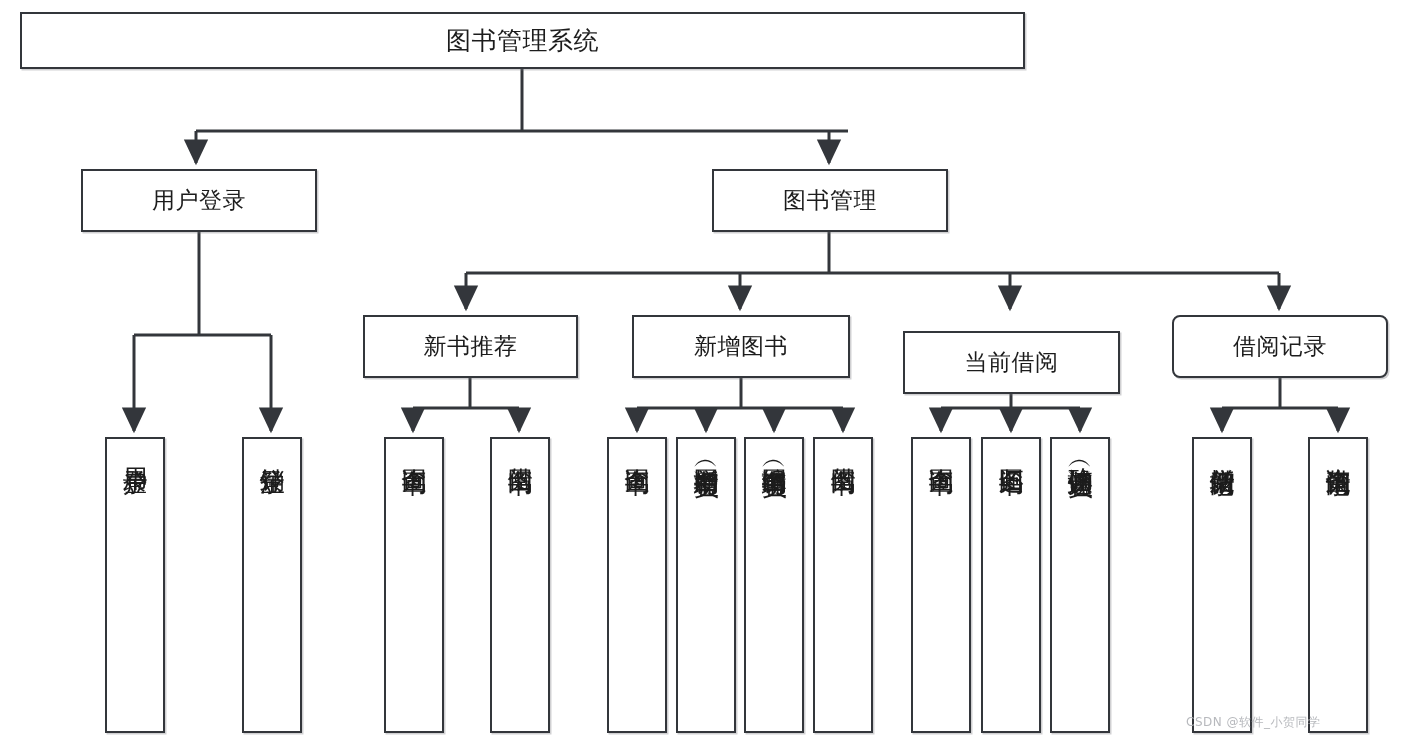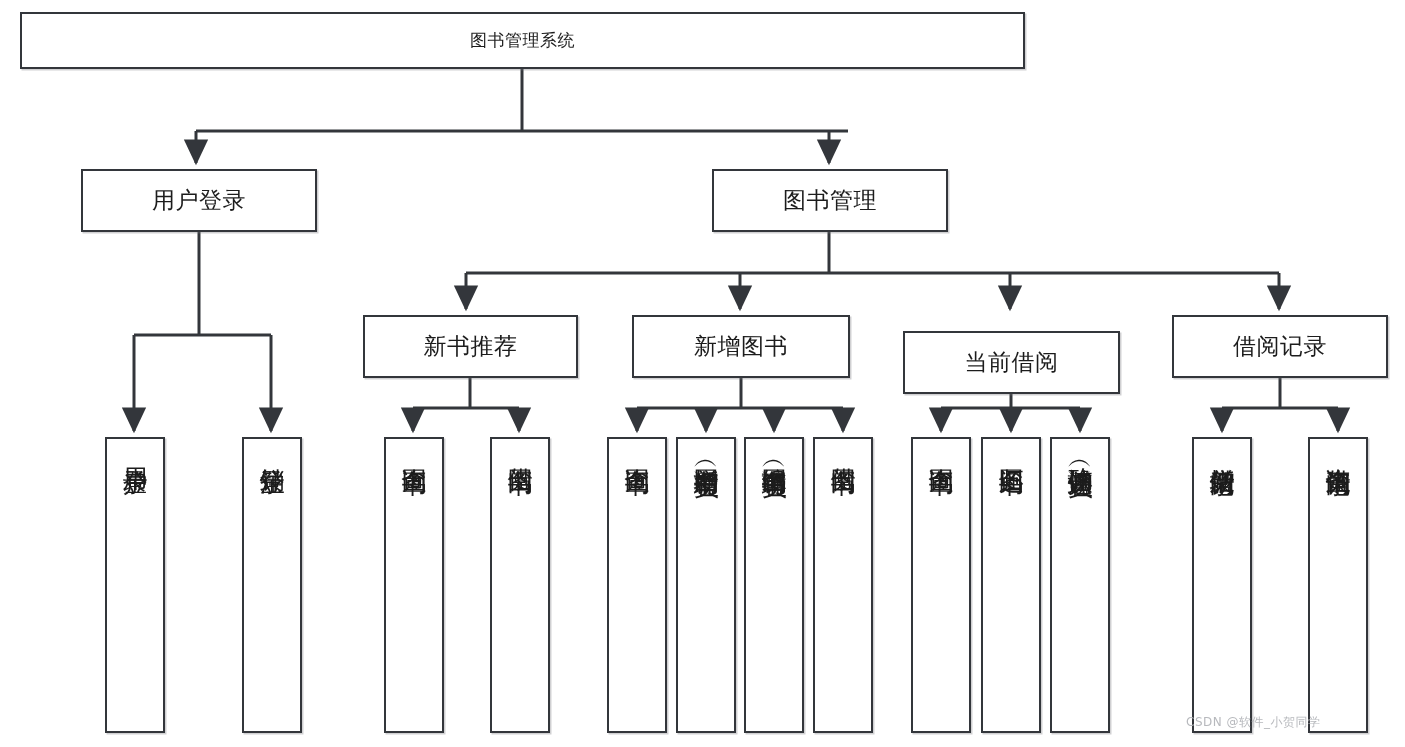--- a/index.html
+++ b/index.html
@@ -38,21 +38,21 @@
   }
   .node .label {
     text-align: center;
     line-height: 1.18;
     letter-spacing: 0.5px;
   }
   .node.horiz .label {
     font-size: 23px;
   }
   .node.root .label {
-    font-size: 17px;
+    font-size: 25px;
   }
   .node.vert {
     align-items: flex-start;
     padding-top: 9px;
   }
   .node.vert .label {
     writing-mode: vertical-rl;
     text-orientation: upright;
     font-size: 25px;
     line-height: 1.02;
@@ -138,21 +138,21 @@
 
   <div class="node horiz" style="left:363px; top:315px; width:215px; height:63px;">
     <span class="label">新书推荐</span>
   </div>
   <div class="node horiz" style="left:632px; top:315px; width:218px; height:63px;">
     <span class="label">新增图书</span>
   </div>
   <div class="node horiz" style="left:903px; top:331px; width:217px; height:63px;">
     <span class="label">当前借阅</span>
   </div>
-  <div class="node horiz" style="left:1172px; top:315px; width:216px; height:63px;">
+  <div class="node horiz" style="left:1172px; top:315px; width:216px; height:63px;border-radius:8px;">
     <span class="label">借阅记录</span>
   </div>
 
   <div class="node vert" style="left:105px; top:437px; width:60px; height:296px;">
     <span class="label">用户登录</span>
   </div>
   <div class="node vert" style="left:242px; top:437px; width:60px; height:296px;">
     <span class="label">注销登录</span>
   </div>
 

